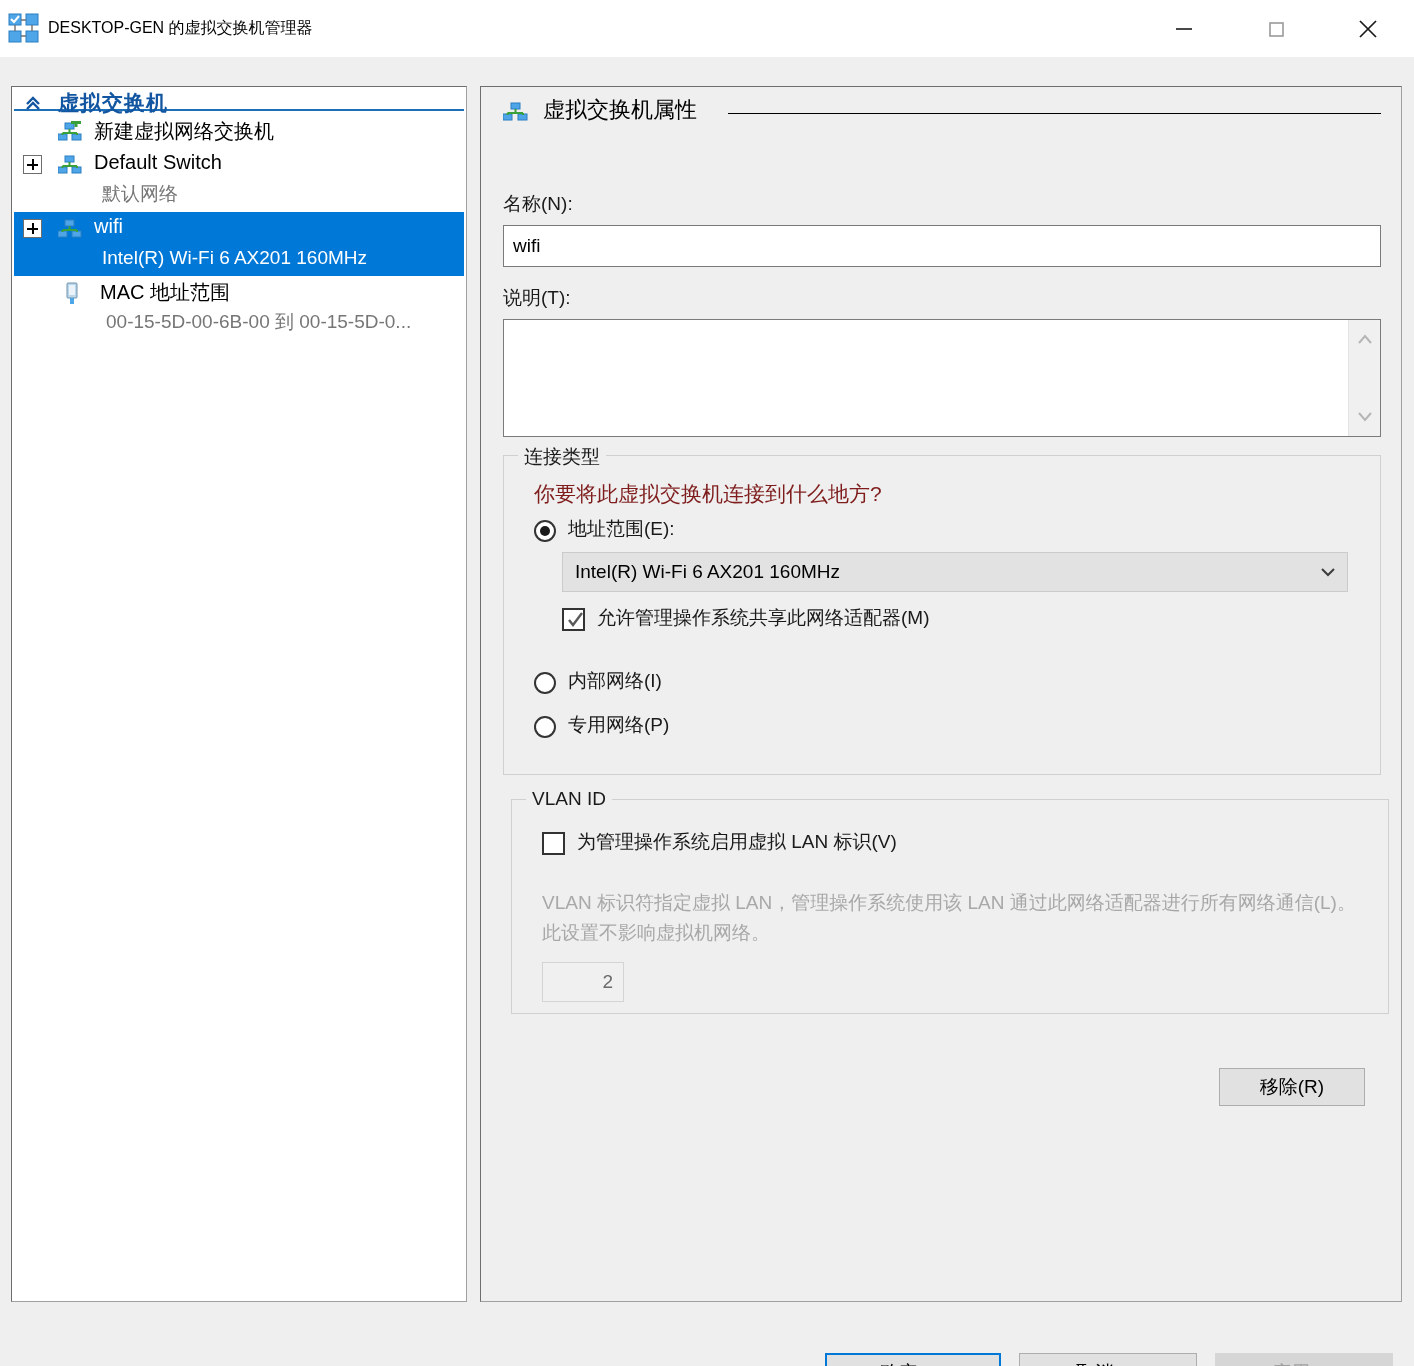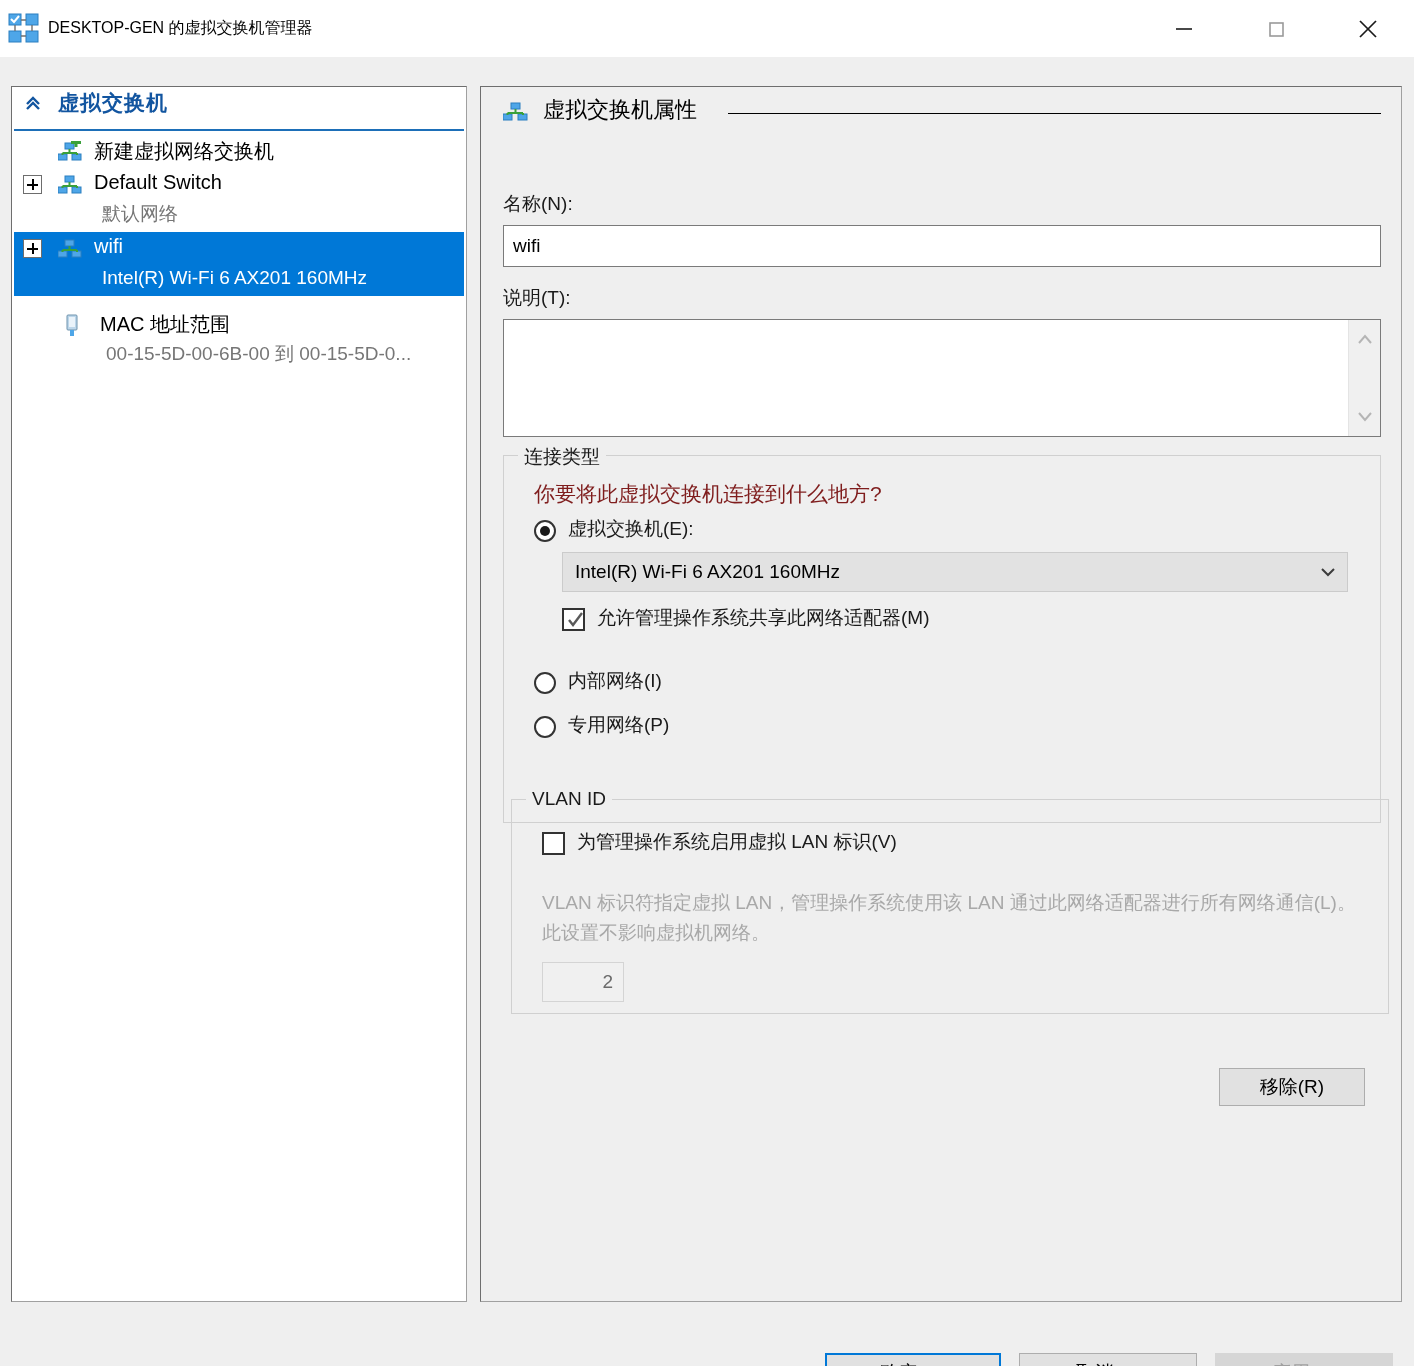--- a/index.html
+++ b/index.html
@@ -43,21 +43,21 @@
   
   #tree-pane {
     position: absolute; left: 11px; top: 29px;
     width: 456px; height: 1216px;
     background: #ffffff;
     border: 1px solid #a0a0a0;
     border-top-color: #6e6e6e; border-left-color: #6e6e6e;
     overflow: hidden;
   }
   .tree-section {
-    position: relative; height: 44px;
+    position: relative; height: 24px;
     border-bottom: 2px solid #1d6fb8;
     margin: 0 2px;
   }
   .sec-chevron {
     position: absolute; left: 10px; top: 8px; width: 18px; height: 18px;
   }
   .sec-label {
     position: absolute; left: 44px; top: 2px;
     font-size: 21px; font-weight: bold; color: #1255a0;
     letter-spacing: 1px;
@@ -139,21 +139,21 @@
 
   
   .groupbox {
     position: absolute; border: 1px solid #d0d0d0;
   }
   .groupbox > .gb-title {
     position: absolute; top: -12px; left: 14px;
     background: #efefef; padding: 0 6px;
     font-size: 19px; color: #1a1a1a; white-space: nowrap;
   }
-  #gb-conn { left: 22px; top: 368px; width: 878px; height: 368px; }
+  #gb-conn { left: 22px; top: 368px; width: 878px; height: 320px; }
   #gb-vlan { left: 30px; top: 712px; width: 878px; height: 215px; }
 
   .question {
     position: absolute; left: 30px; top: 24px;
     font-size: 21px; color: #7f1d1d; white-space: nowrap;
   }
 
   .radio-row { position: absolute; left: 30px; }
   .radio-mark {
     position: absolute; left: 0; top: 2px; width: 22px; height: 22px;
@@ -317,21 +317,21 @@
             <path d="M11.5 8 v4 M4.5 12 h14.5 M4.5 12 v2 M19 12 v2" stroke="#3aa03a" stroke-width="2"></path>
           </svg>
         </span>
         <span class="node-label" style="left:80px;">wifi</span>
       </div>
       <div class="sub-label on-selected" style="padding-left:88px;">Intel(R) Wi-Fi 6 AX201 160MHz</div>
     </div>
 
 
     <div style="position:relative; margin:0 2px;">
-      <div class="tree-row" style="margin-top:12px;">
+      <div class="tree-row" style="margin-top:0;">
         <span class="node-icon" style="left:48px;">
           <svg width="20" height="24" viewBox="0 0 20 24">
             <rect x="5" y="1" width="10" height="15" rx="1" fill="#bcd6ea" stroke="#6f93ad"></rect>
             <rect x="7" y="3" width="6" height="10" fill="#eaf3fa"></rect>
             <rect x="8" y="16" width="4" height="6" fill="#4ea6e8"></rect>
           </svg>
         </span>
         <span class="node-label" style="left:86px;">MAC 地址范围</span>
       </div>
       <div class="sub-label" style="padding-left:92px;">00-15-5D-00-6B-00 到 00-15-5D-0...</div>
@@ -372,21 +372,21 @@
         </span>
       </div>
     </div>
 
     <div class="groupbox" id="gb-conn">
       <span class="gb-title">连接类型</span>
       <span class="question">你要将此虚拟交换机连接到什么地方?</span>
 
       <div class="radio-row" style="top:62px;">
         <span class="radio-mark checked"></span>
-        <span class="radio-text">虚拟交换机(E):</span>
+        <span class="radio-text">地址范围(E):</span>
       </div>
 
       <div id="adapter-select">
         <span class="sel-text">Intel(R) Wi-Fi 6 AX201 160MHz</span>
         <span class="sel-arrow">
           <svg width="18" height="14" viewBox="0 0 18 14">
             <path d="M3 4 L9 10 L15 4" fill="none" stroke="#3c3c3c" stroke-width="2"></path>
           </svg>
         </span>
       </div>

